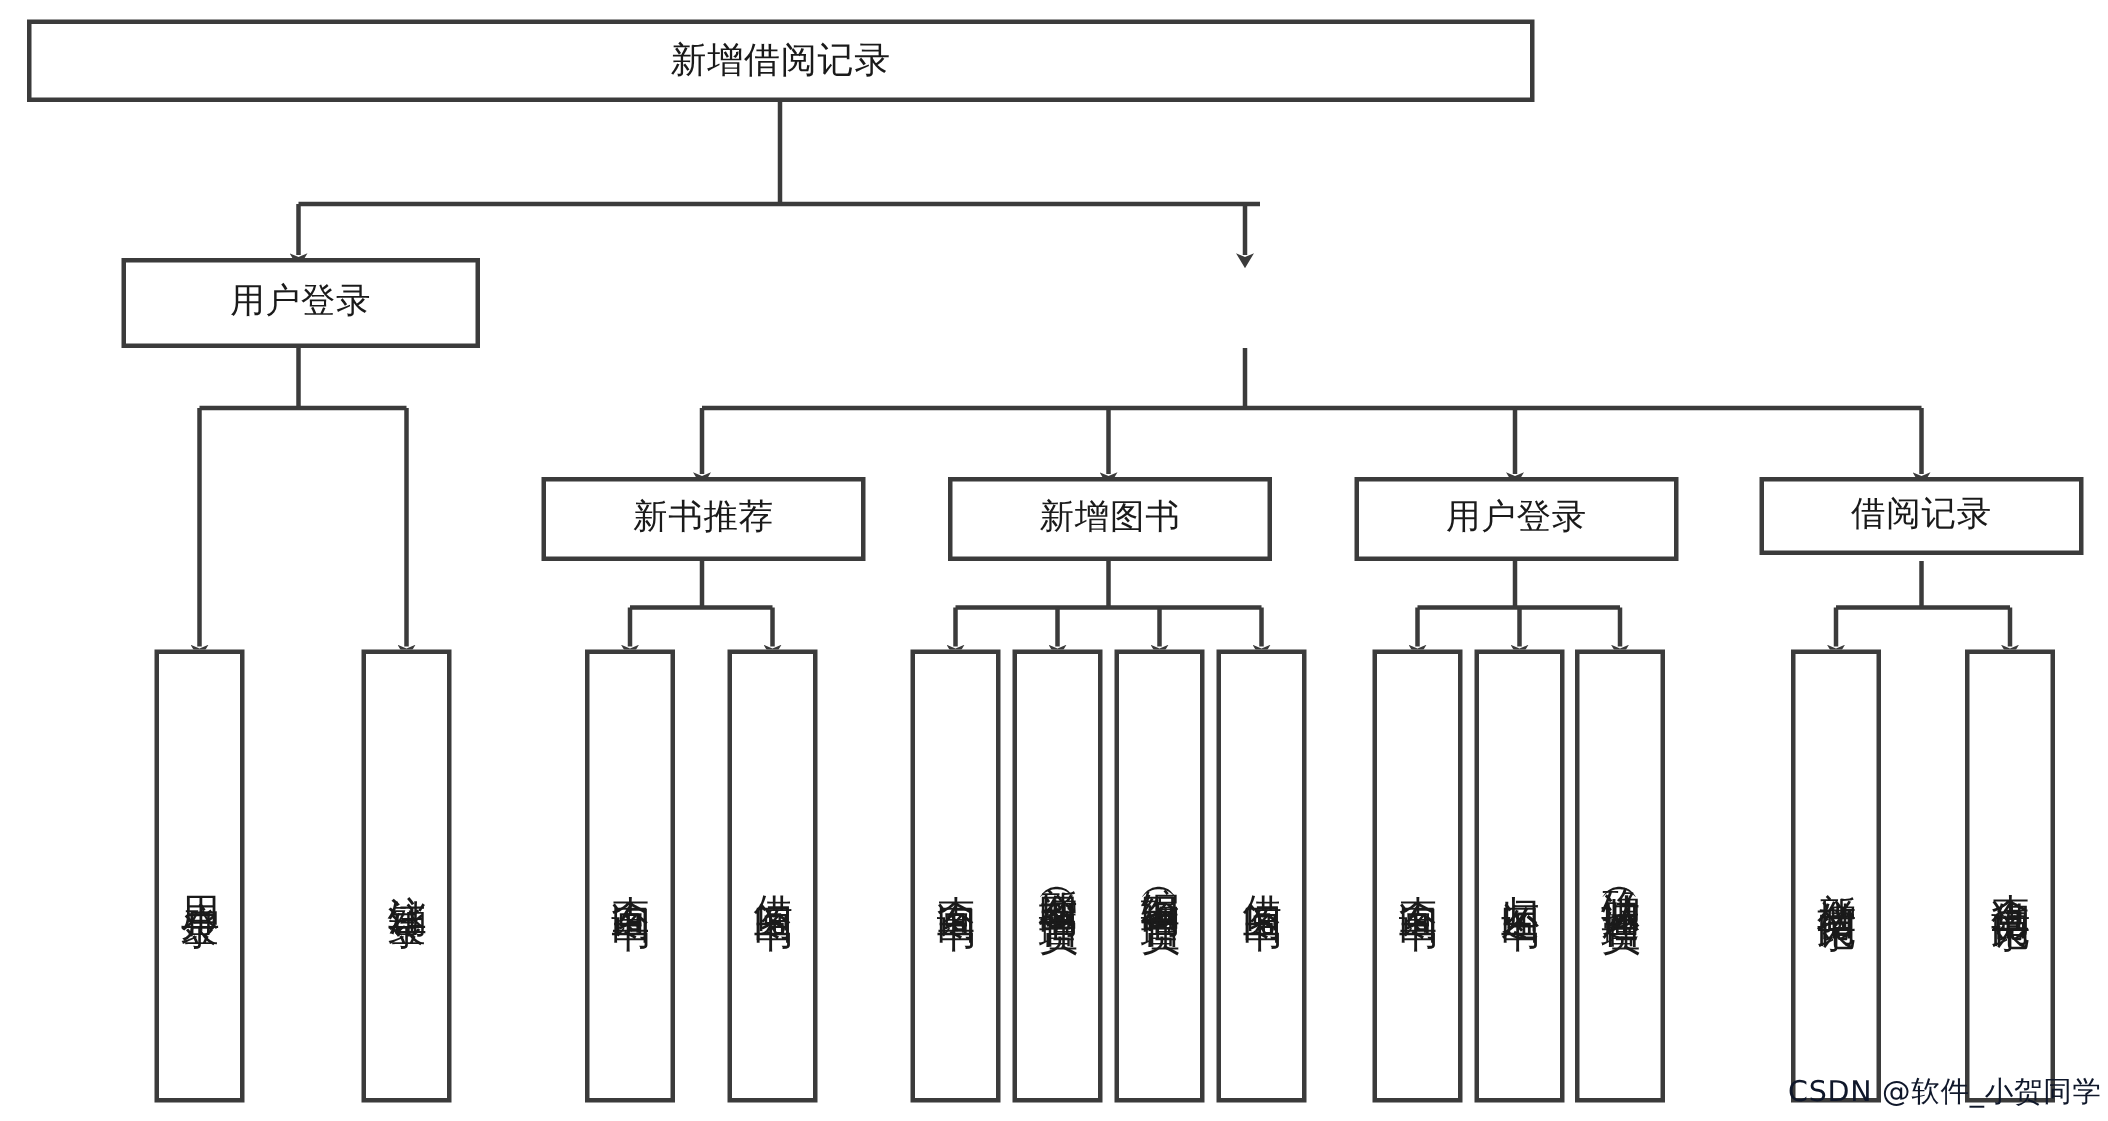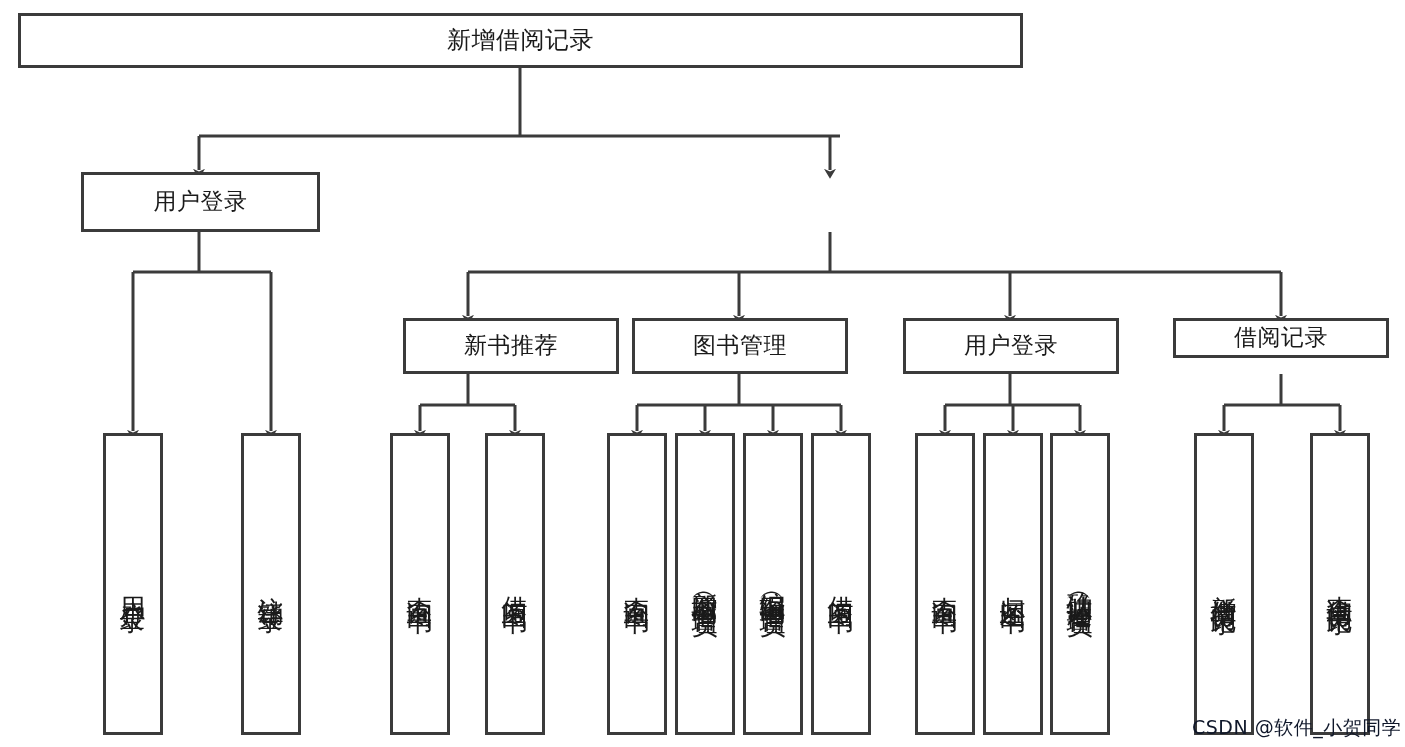--- a/index.html
+++ b/index.html
@@ -132,30 +132,30 @@
   </svg>
 
   <div class="node horiz root" style="left:18px; top:13px; width:1005px; height:55px;">
     <span class="label">新增借阅记录</span>
   </div>
 
   <div class="node horiz" style="left:81px; top:172px; width:239px; height:60px;">
     <span class="label">用户登录</span>
   </div>
 
-  <div class="node horiz" style="left:361px; top:318px; width:216px; height:56px;margin-left:42px;">
+  <div class="node horiz" style="left:361px; top:318px; width:216px; height:56px;">
     <span class="label">新书推荐</span>
   </div>
   <div class="node horiz" style="left:632px; top:318px; width:216px; height:56px;">
-    <span class="label">图书管理</span>
+    <span class="label">新增图书</span>
   </div>
   <div class="node horiz" style="left:903px; top:318px; width:216px; height:56px;">
     <span class="label">用户登录</span>
   </div>
-  <div class="node horiz" style="left:1173px; top:318px; width:216px; height:40px;">
+  <div class="node horiz" style="left:1173px; top:318px; width:216px; height:52px;">
     <span class="label">借阅记录</span>
   </div>
 
   <div class="node vert" style="left:103px; top:433px; width:60px; height:302px;">
     <span class="label">用户登录</span>
   </div>
   <div class="node vert" style="left:241px; top:433px; width:60px; height:302px;">
     <span class="label">注销登录</span>
   </div>
 

